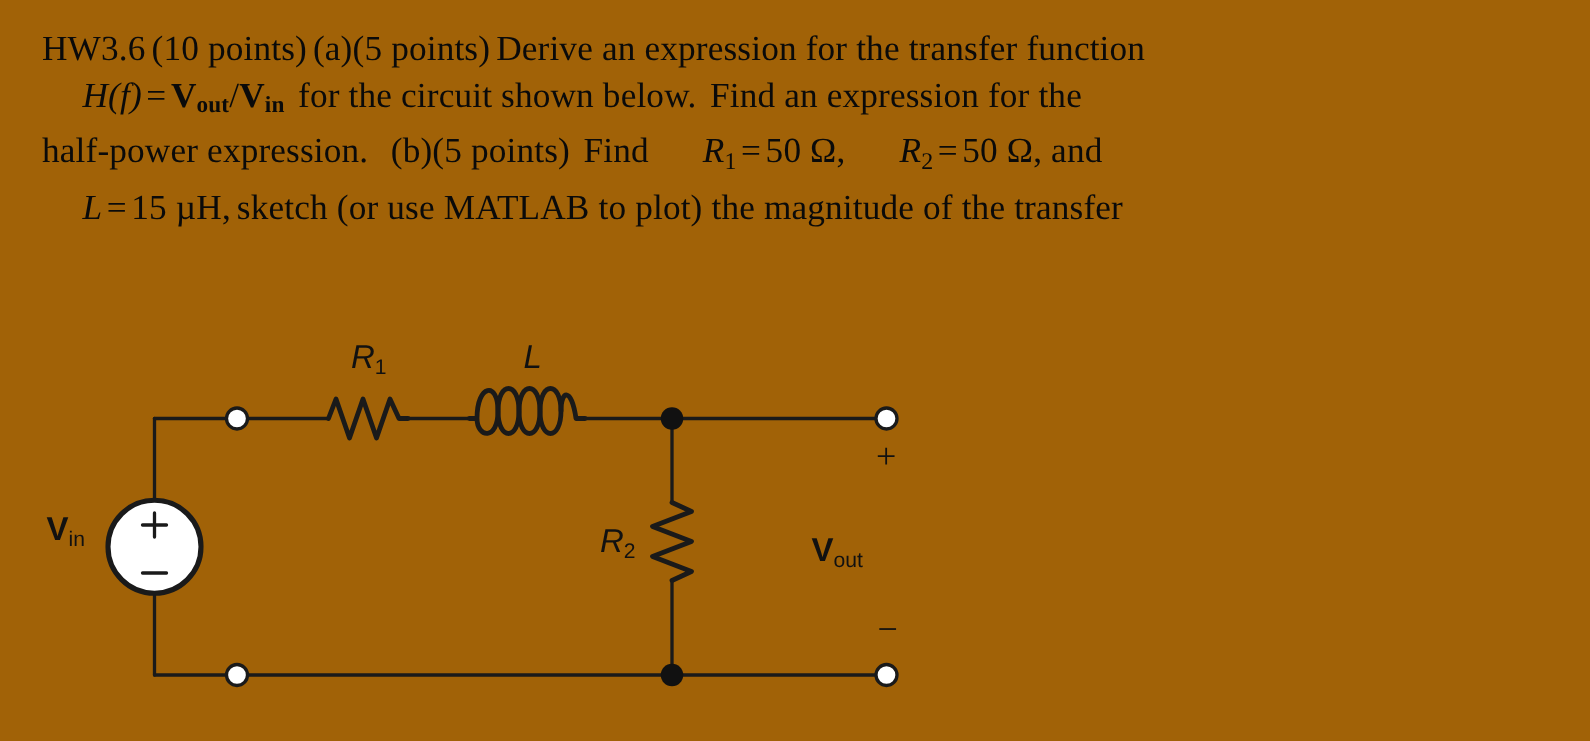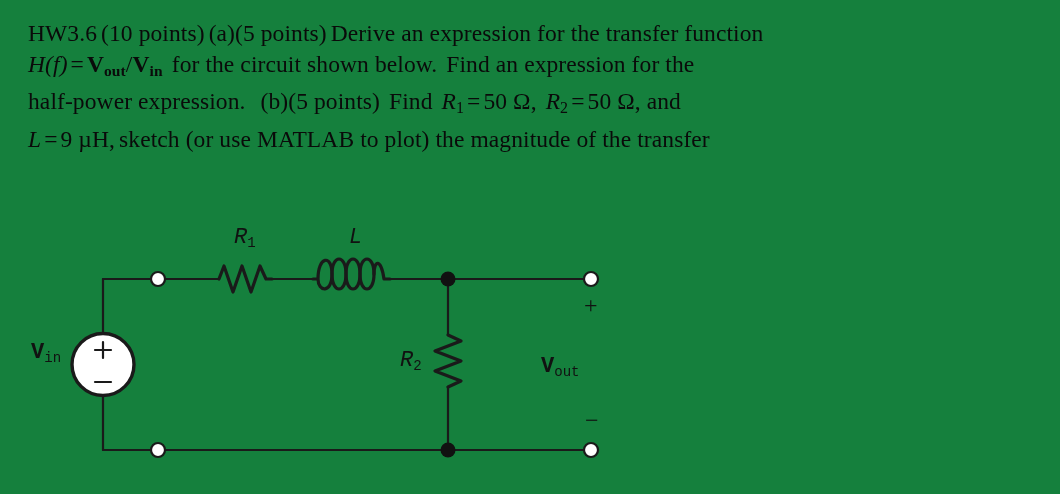--- a/index.html
+++ b/index.html
@@ -4,21 +4,21 @@
 <style>
   html, body {
     margin: 0;
     padding: 0;
     background: #ffffff;
   }
   #page {
     position: relative;
     width: 1060px;
     height: 494px;
-    background: #15803d;
+    background: #a16207;
     overflow: hidden;
     font-family: "Liberation Serif", "DejaVu Serif", serif;
     color: #000000;
   }
 
   
   #problem-text {
     position: absolute;
     left: 28px;
     top: 18px;
@@ -26,20 +26,21 @@
     font-size: 23.5px;
     line-height: 30.5px;
     color: #0a0a0a;
     letter-spacing: 0.1px;
   }
   .tline {
     white-space: nowrap;
   }
   .mathit {
     font-style: italic;
+    margin-left: 27px;
   }
   .vbold {
     font-weight: bold;
   }
   .sub {
     font-size: 0.68em;
     vertical-align: -0.28em;
     font-style: normal;
     font-weight: normal;
   }
@@ -61,21 +62,21 @@
     left: 0;
     top: 196px;
     width: 660px;
     height: 298px;
   }
   #circuit svg {
     display: block;
   }
   .lbl {
     position: absolute;
-    font-family: Liberation Mono, monospace;
+    font-family: Liberation Sans, sans-serif;
     color: #111111;
     white-space: nowrap;
   }
   .lbl-italic {
     font-style: italic;
     font-size: 22px;
   }
   .lbl-bold {
     font-weight: bold;
     font-size: 22px;
@@ -106,21 +107,21 @@
 
     <div class="tline">
       <span class="mathit">H(f)</span><span class="op">=</span><span class="vbold">V</span><span class="vsub">out</span><span>/</span><span class="vbold">V</span><span class="vsub">in</span><span class="medsp"></span><span>for the circuit shown below.</span><span class="medsp"></span><span>Find an expression for the</span>
     </div>
 
     <div class="tline">
       <span>half-power expression.</span><span class="widesp"></span><span>(b)(5 points)</span><span class="medsp"></span><span>Find</span><span class="medsp"></span><span class="mathit">R</span><span class="sub">1</span><span class="op">=</span><span>50 Ω,</span><span class="medsp"></span><span class="mathit">R</span><span class="sub">2</span><span class="op">=</span><span>50 Ω, and</span>
     </div>
 
     <div class="tline">
-      <span class="mathit">L</span><span class="op">=</span><span>9 µH,</span><span class="thinsp"></span><span>sketch (or use MATLAB to plot) the magnitude of the transfer</span>
+      <span class="mathit">L</span><span class="op">=</span><span>15 µH,</span><span class="thinsp"></span><span>sketch (or use MATLAB to plot) the magnitude of the transfer</span>
     </div>
 
 
   </div>
 
   <div id="circuit">
 
     <svg width="660" height="298" viewBox="0 0 660 298" xmlns="http://www.w3.org/2000/svg">
 
       <g fill="none" stroke="#1a1a1a" stroke-width="2.2" stroke-linecap="round" stroke-linejoin="round">

